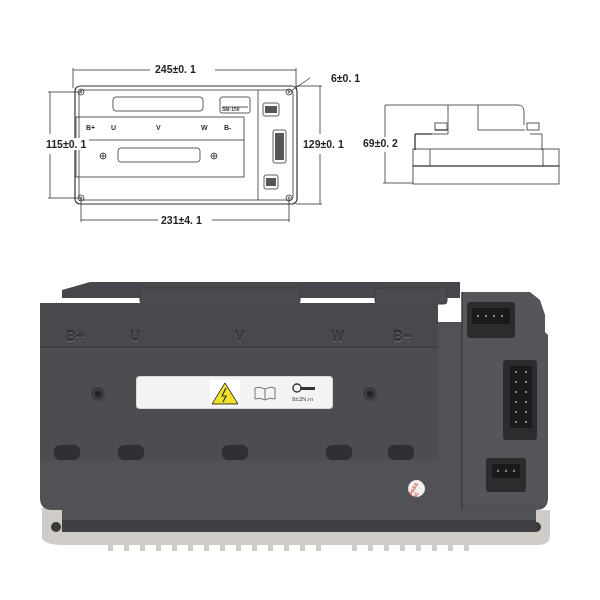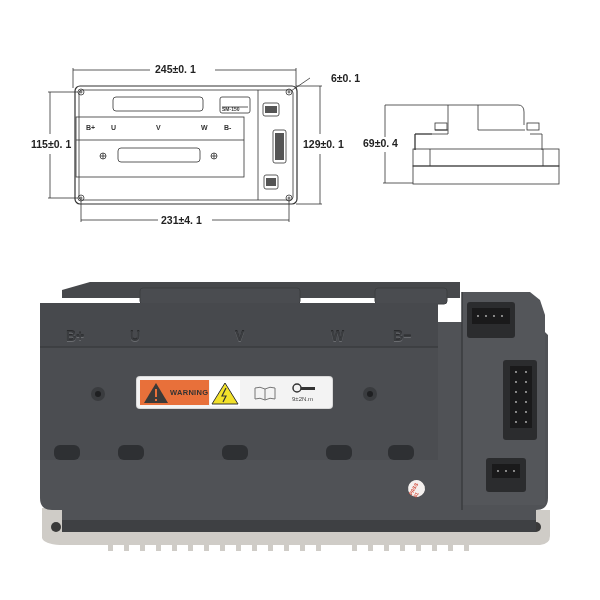--- a/index.html
+++ b/index.html
@@ -81,21 +81,21 @@
     <g fill="#333" font-family="Liberation Sans, sans-serif" font-size="7" font-weight="bold">
       <g>
         <rect x="265" y="106" width="12" height="7" fill="#555"></rect>
         <rect x="275" y="133" width="9" height="27" fill="#555"></rect>
         <rect x="266" y="178" width="10" height="8" fill="#555"></rect>
       </g>
     </g>
   </svg>
   <span class="abs dim" style="left:152px;top:63px;">245±0. 1</span>
   <span class="abs dim" style="left:312px;top:72px;margin-left:16px;">6±0. 1</span>
-  <span class="abs dim" style="left:28px;top:138px;">115±0. 1</span>
+  <span class="abs dim" style="left:43px;top:138px;">115±0. 1</span>
   <span class="abs dim" style="left:300px;top:138px;">129±0. 1</span>
   <span class="abs dim" style="left:158px;top:214px;">231±4. 1</span>
   <span class="abs" style="left:222px;top:106px;font-size:5px;font-weight:bold;color:#333;">SM-150</span>
   <div class="abs" style="left:76px;top:124px;width:168px;height:10px;font-size:7px;font-weight:bold;color:#333;">
     <span class="abs" style="left:10px;">B+</span>
     <span class="abs" style="left:35px;">U</span>
     <span class="abs" style="left:80px;">V</span>
     <span class="abs" style="left:125px;">W</span>
     <span class="abs" style="left:148px;">B-</span>
   </div>
@@ -117,21 +117,21 @@
       <path d="M45 44 L62 44"></path>
       <path d="M172 60 L172 44 L160 44"></path>
       <line x1="45" y1="44" x2="45" y2="60"></line>
       <rect x="43" y="59" width="146" height="17"></rect>
       <line x1="60" y1="59" x2="60" y2="76"></line>
       <line x1="173" y1="59" x2="173" y2="76"></line>
       <rect x="43" y="76" width="146" height="18"></rect>
       <line x1="13" y1="93" x2="43" y2="93"></line>
     </g>
   </svg>
-  <span class="abs dim" style="left:-10px;top:47px;">69±0. 4</span>
+  <span class="abs dim" style="left:-10px;top:47px;">69±0. 2</span>
 </div>
 
 <div class="abs" style="left:0;top:270px;width:600px;height:330px;">
   <svg width="600" height="330" viewBox="0 0 600 330">
 
     <path d="M42 238 L42 268 Q44 274 60 275 L540 275 Q550 274 550 266 L550 240 Z" fill="#cfccc7"></path>
     <g fill="#cfccc7">
       <rect x="108" y="273" width="5" height="8"></rect>
         <rect x="124" y="273" width="5" height="8"></rect>
       <rect x="140" y="273" width="5" height="8"></rect>
@@ -221,28 +221,20 @@
   </svg>
 
   <span class="abs lbl" style="left:66px;top:58px;">B+</span>
   <span class="abs lbl" style="left:130px;top:58px;">U</span>
   <span class="abs lbl" style="left:235px;top:58px;">V</span>
   <span class="abs lbl" style="left:331px;top:58px;">W</span>
   <span class="abs lbl" style="left:393px;top:58px;">B−</span>
 </div>
 
 <div class="warn">
-  <div class="warn-orange">
-    <svg width="26" height="22" viewBox="0 0 26 22" style="left:3px;top:2px;">
-      <polygon points="13,1 25,21 1,21" fill="#3c3a38"></polygon>
-      <rect x="12" y="7" width="2" height="8" fill="#e8703a"></rect>
-      <rect x="12" y="17" width="2" height="2" fill="#e8703a"></rect>
-    </svg>
-    <span class="warn-text">WARNING</span>
-  </div>
   <svg width="30" height="26" viewBox="0 0 30 26" style="left:73px;top:3px;background:#fff;">
     <polygon points="15,3 28,24 2,24" fill="#f2e12a" stroke="#333" stroke-width="1"></polygon>
     <path d="M16 8 L12 16 L16 16 L13 22" stroke="#333" fill="none" stroke-width="1.2"></path>
   </svg>
   <svg width="24" height="16" viewBox="0 0 24 16" style="left:116px;top:8px;">
     <path d="M2 3 Q7 1 12 4 Q17 1 22 3 L22 14 Q17 12 12 15 Q7 12 2 14 Z" fill="none" stroke="#777" stroke-width="1"></path>
     <line x1="12" y1="4" x2="12" y2="15" stroke="#777" stroke-width="1"></line>
   </svg>
   <svg width="24" height="12" viewBox="0 0 24 12" style="left:155px;top:5px;">
     <circle cx="5" cy="6" r="4" fill="none" stroke="#333" stroke-width="1.5"></circle>

